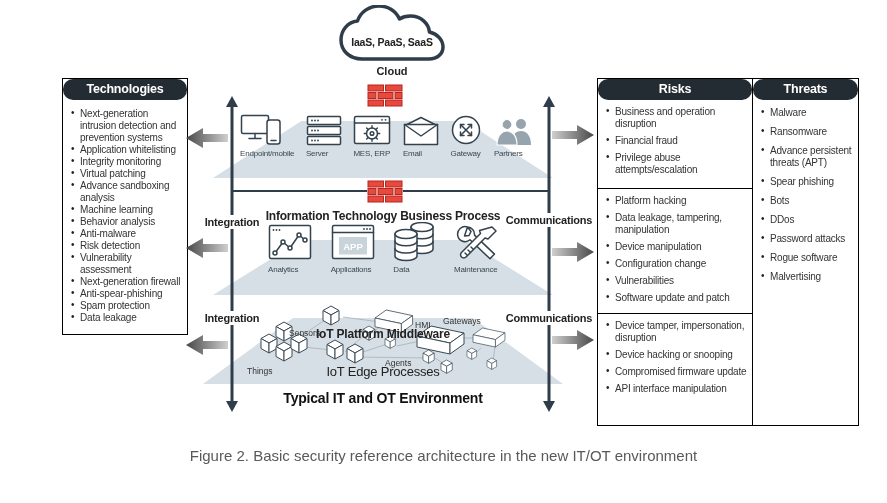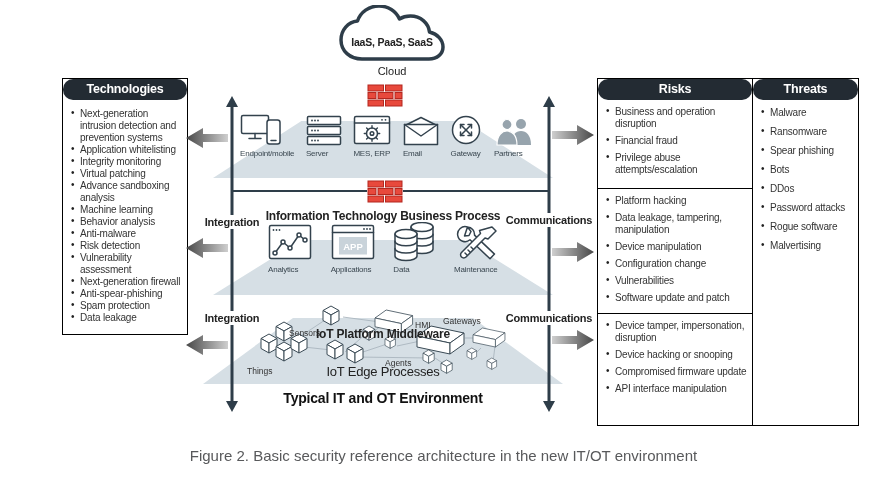--- a/index.html
+++ b/index.html
@@ -36,21 +36,21 @@
   .varrow{position:absolute;z-index:1;}
   .hline{position:absolute;left:232px;top:190px;width:317px;height:2px;background:#2e3d49;z-index:1;}
   .side-label{position:absolute;background:#fff;font-weight:bold;font-size:11px;color:#222;
               text-align:center;z-index:5;letter-spacing:-0.2px;padding:1px 0;}
   .gray-arrow{position:absolute;z-index:2;}
   .brick{position:absolute;z-index:6;}
   .cloud-wrap{position:absolute;left:336px;top:5px;width:112px;z-index:2;}
   .cloud-text{position:absolute;left:0;top:31px;width:112px;text-align:center;
               font-weight:bold;font-size:10.5px;color:#222;letter-spacing:-0.2px;}
   .cloud-cap{position:absolute;left:0;top:60px;width:112px;text-align:center;
-             font-weight:normal;font-size:11px;color:#222;}
+             font-weight:bold;font-size:11px;color:#222;}
   .edge-svg{position:absolute;left:235px;top:300px;z-index:3;}
   .edge-svg text{font-family:"Liberation Sans",sans-serif;font-size:8.5px;fill:#333;}
   .edge-title{position:absolute;left:213px;width:340px;top:364px;text-align:center;
               font-size:13px;color:#222;z-index:4;letter-spacing:-0.2px;}
   .bottom-title{position:absolute;left:213px;width:340px;top:390px;text-align:center;
                 font-weight:bold;font-size:14px;color:#111;letter-spacing:-0.2px;}
   .ot-heading{position:absolute;left:213px;width:340px;top:204px;text-align:center;
               font-weight:bold;font-size:13px;color:#111;letter-spacing:-0.2px;z-index:4;}
   .caption{position:absolute;left:0;top:447px;width:887px;text-align:center;
            font-size:15px;color:#58595b;}
@@ -130,20 +130,21 @@
             <li>Compromised firmware update</li>
             <li>API interface manipulation</li>
           </ul>
       </div>
     </div>
     <div class="rt-threats">
       <div class="panel-head">Threats</div>
       <ul class="blist">
           <li>Malware</li>
           <li>Ransomware</li>
+          <li>Advance persistent threats (APT)</li>
           <li>Spear phishing</li>
           <li>Bots</li>
           <li>DDos</li>
           <li>Password attacks</li>
           <li>Rogue software</li>
           <li>Malvertising</li>
         </ul>
     </div>
   </div>
 

